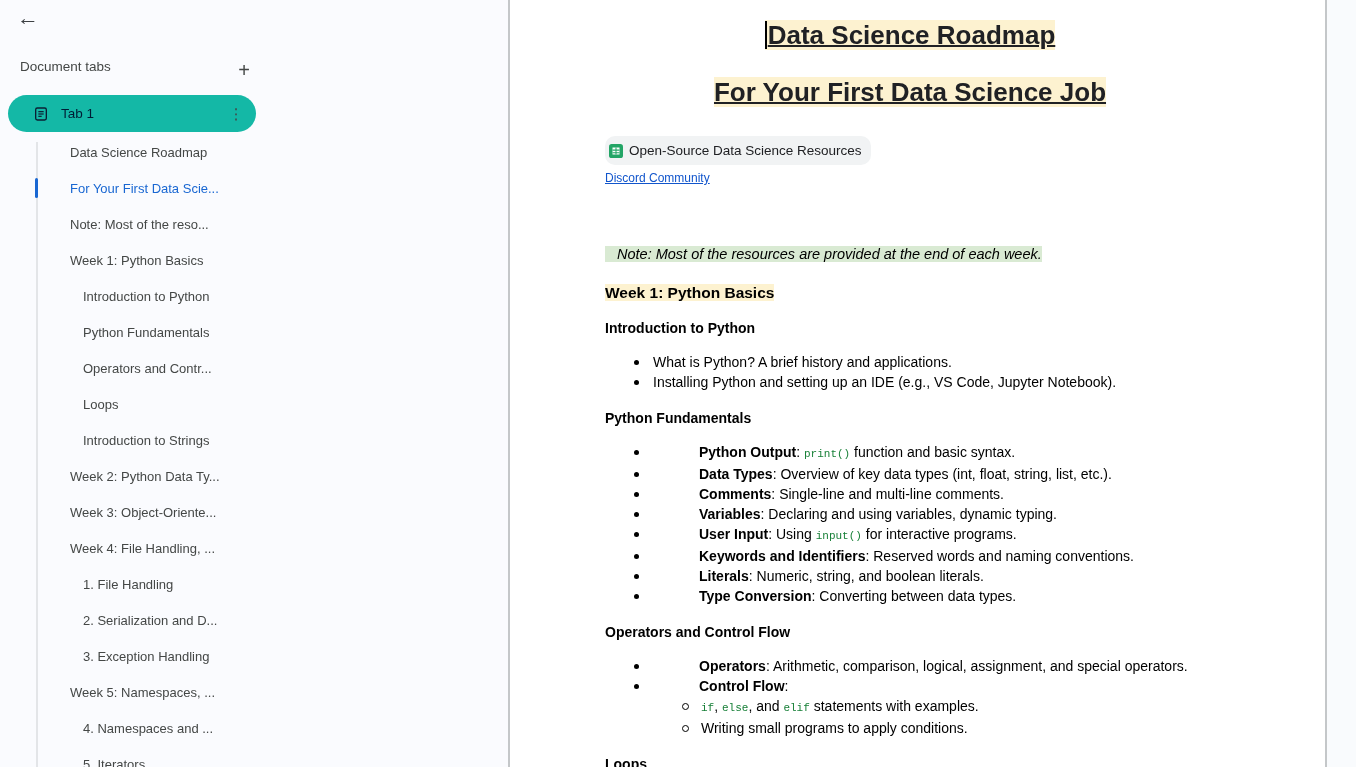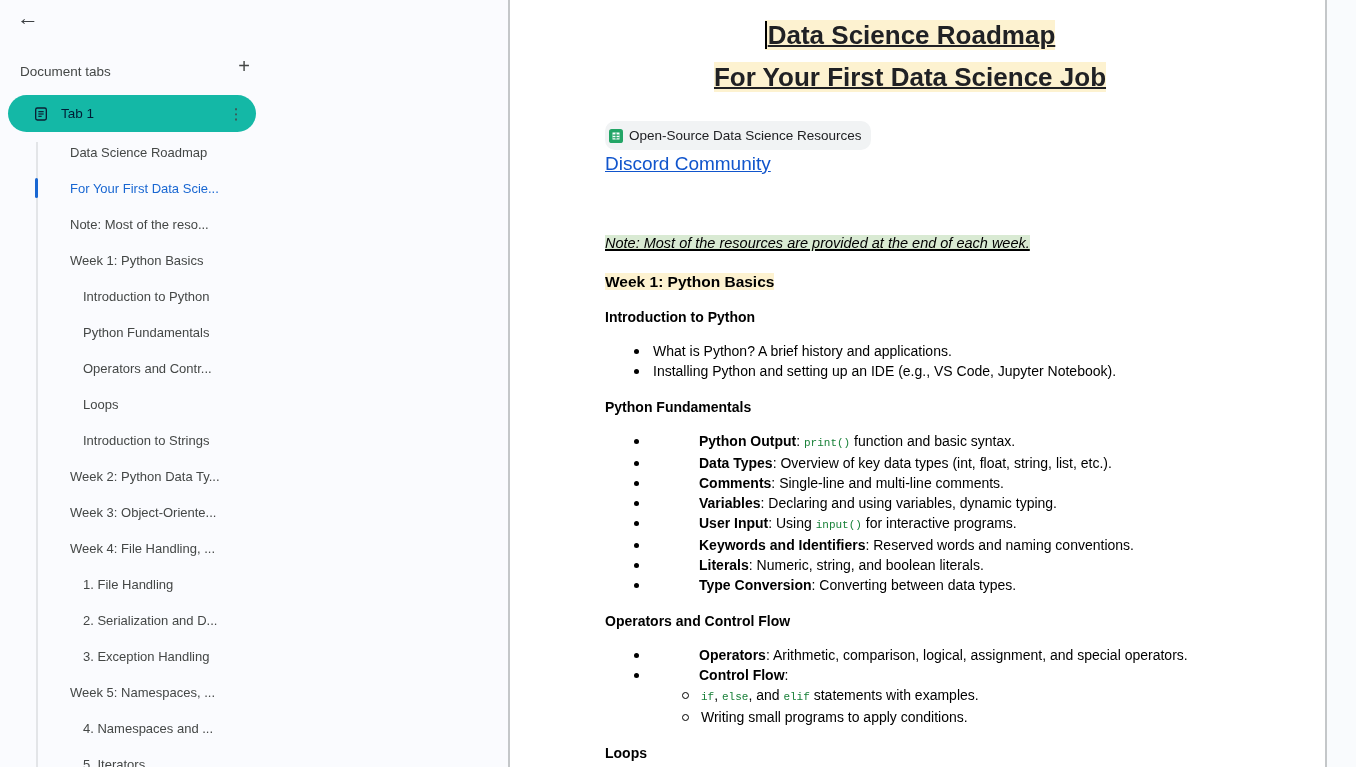--- a/index.html
+++ b/index.html
@@ -4,21 +4,21 @@
 <style>
   * { margin:0; padding:0; box-sizing:border-box; }
   html,body { width:1356px; height:767px; overflow:hidden; }
   body { background:#f9fbfd; font-family:"Liberation Sans", sans-serif; color:#202124; }
 
   
   .sidebar { position:absolute; left:0; top:0; width:508px; height:767px; background:#fafbfe; }
   .back-btn { position:absolute; left:12px; top:2px; width:32px; height:32px; font-size:22px;
               color:#3c4043; display:flex; align-items:center; justify-content:center; cursor:pointer; }
   .tabs-header { position:absolute; left:20px; top:59px; width:236px; height:20px;
-                 display:flex; align-items:flex-end; justify-content:space-between; }
+                 display:flex; align-items:flex-start; justify-content:space-between; }
   .tabs-header .hdr-label { font-size:13.5px; font-weight:500; color:#444746; }
   .tabs-header .add-btn { font-size:20px; color:#444746; width:24px; height:24px; line-height:22px;
                           text-align:center; cursor:pointer; font-weight:400; }
   .tab-pill { position:absolute; left:8px; top:95px; width:248px; height:37px; background:#14b8a6;
               border-radius:18.5px; display:flex; align-items:center; padding:0 10px 0 25px; cursor:pointer; }
   .tab-pill .tab-icon { width:16px; height:16px; flex:0 0 16px; }
   .tab-pill .tab-label { font-size:13.5px; font-weight:500; color:#001d35; margin-left:12px; flex:1; }
   .tab-pill .more-btn { font-size:15px; color:#444746; width:20px; text-align:center; cursor:pointer; letter-spacing:0; }
 
   .outline { position:absolute; left:0; top:134px; width:280px; }
@@ -29,35 +29,35 @@
   .outline-item.lvl2 { padding-left:83px; }
   .outline-item.active { color:#1967d2; }
   .active-bar { position:absolute; left:35px; top:8px; width:3px; height:20px; border-radius:2px; background:#1967d2; }
 
   
   .page { position:absolute; left:508px; top:0; width:819px; height:767px; background:#ffffff;
           border-left:2px solid #c4c7c9; border-right:2px solid #c4c7c9; }
   .content { position:relative; padding:19px 110px 0 95px; }
 
   .doc-title, .doc-subtitle { text-align:center; font-size:26px; font-weight:700; line-height:33px; }
-  .doc-subtitle { margin-top:9px; }
+  .doc-subtitle { margin-top:24px; }
   .hl-yellow { background:#fdf2d0; }
   .hl-green  { background:#d9ead3; }
   .u { text-decoration:underline; text-decoration-thickness:2px; }
   .caret { display:inline-block; width:2px; height:28px; background:#000; vertical-align:-5px; margin-right:1px; }
 
   .chip-row { margin-top:27px; }
   .chip { display:inline-flex; align-items:center; background:#f1f3f4; border-radius:10px;
           height:29px; padding:0 9px 0 4px; font-size:13.5px; color:#202124; cursor:pointer; }
   .chip svg { width:14px; height:14px; margin-right:6px; }
   .link-row { margin-top:3px; }
-  .doc-link { font-size:19px; color:#1155cc; text-decoration:underline; cursor:pointer; }
+  .doc-link { font-size:12px; color:#1155cc; text-decoration:underline; cursor:pointer; }
 
   .note-row { margin-top:60px; font-size:14.5px; font-style:italic; }
-  .note-row .hl-green { text-decoration:underline; text-decoration-thickness:1.5px; color:#000; }
+  .note-row .hl-green { text-decoration-thickness:1.5px; color:#000;padding-left:12px; }
 
   .h2 { margin-top:22px; font-size:15.5px; font-weight:700; color:#000; }
   .h3 { margin-top:18px; font-size:14px; font-weight:700; color:#000; }
 
   ul.blist { list-style:none; margin-top:16px; }
   ul.blist li { position:relative; font-size:14px; line-height:20px; color:#000; }
   ul.blist li.lvl1 { padding-left:48px; }
   ul.blist li.lvl2 { padding-left:96px; }
   ul.blist li.lvl1::before { content:""; position:absolute; left:29px; top:8px; width:5px; height:5px;
                              border-radius:50%; background:#000; }

